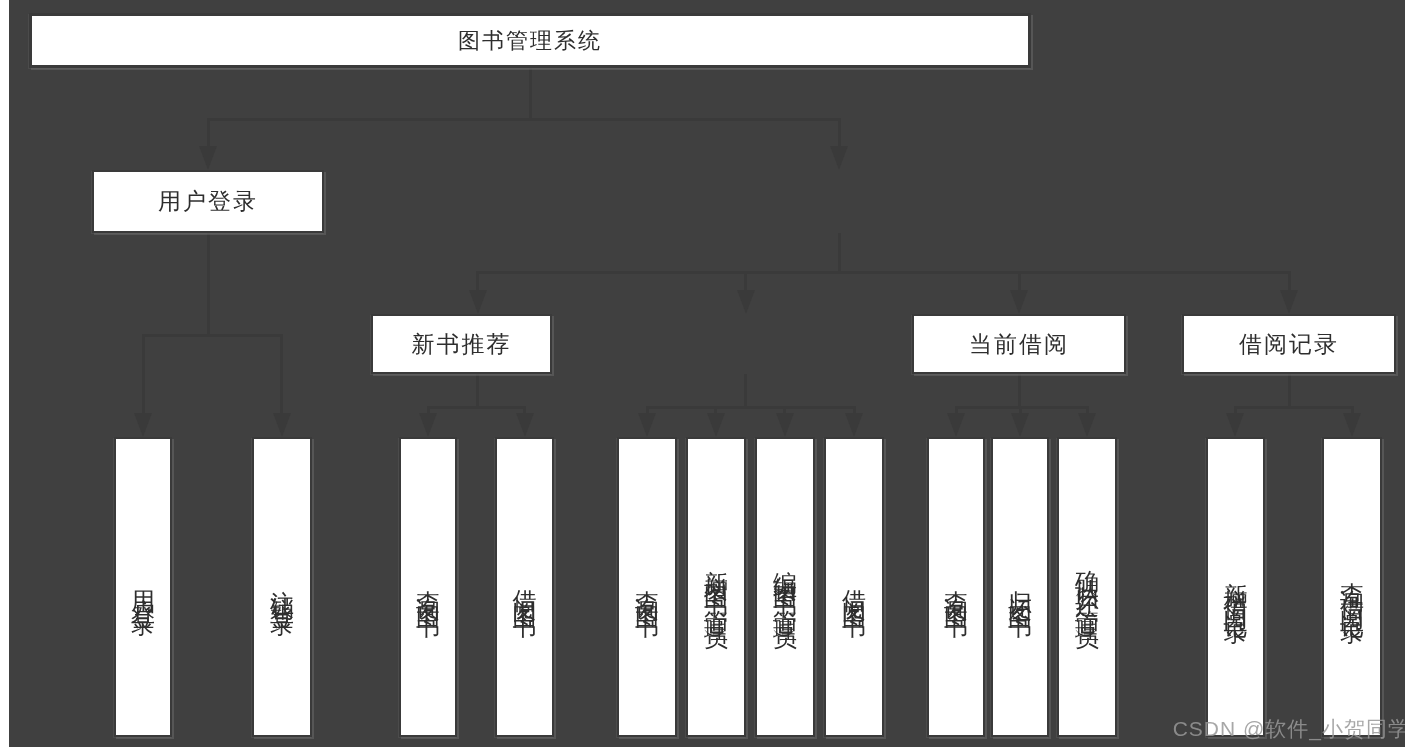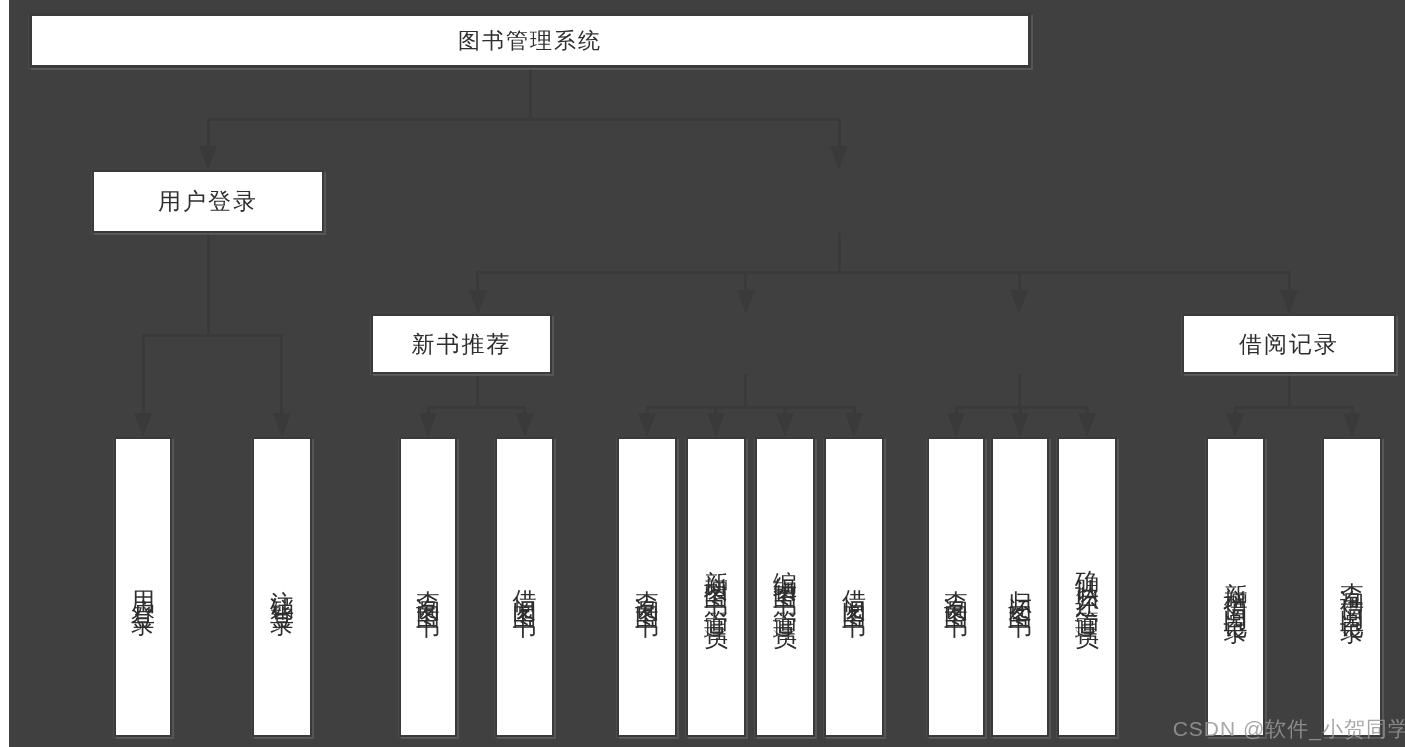--- a/index.html
+++ b/index.html
@@ -43,20 +43,23 @@
   <div class="hbox root" style="left:20px;top:13px;width:1002px;height:55px">
     <span>图书管理系统</span>
   </div>
 
   <div class="hbox" style="left:83px;top:170px;width:232px;height:63px">
     <span>用户登录</span>
   </div>
 
   <div class="hbox" style="left:362px;top:314px;width:181px;height:60px">
     <span>新书推荐</span>
+  </div>
+  <div class="hbox" style="left:903px;top:314px;width:214px;height:60px">
+    <span>当前借阅</span>
   </div>
   <div class="hbox" style="left:1173px;top:314px;width:214px;height:60px">
     <span>借阅记录</span>
   </div>
 
   <div class="vbox" style="left:105px;top:437px;width:58px;height:300px">
     <span class="vtext">用户登录</span>
   </div>
   <div class="vbox" style="left:243px;top:437px;width:60px;height:300px">
     <span class="vtext">注销登录</span>

